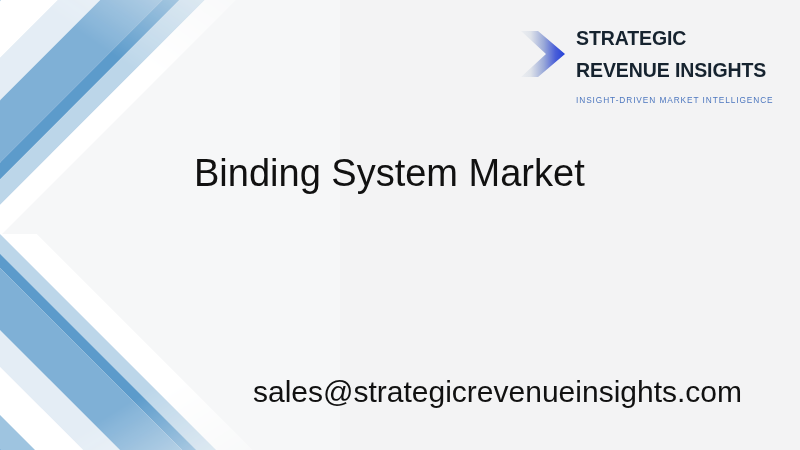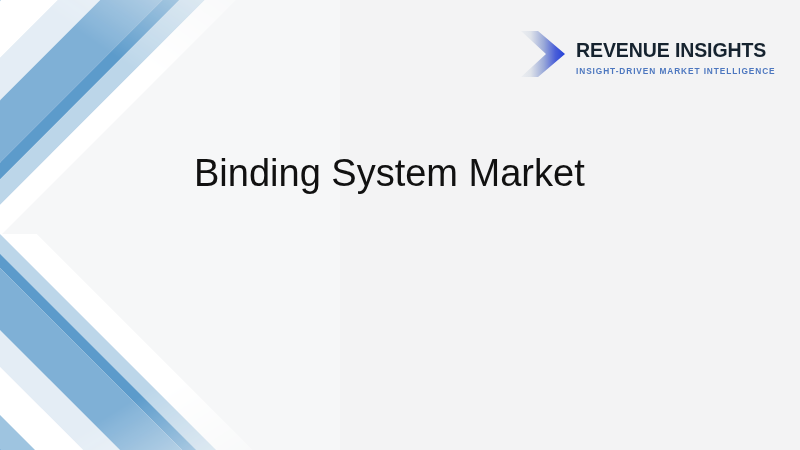--- a/index.html
+++ b/index.html
@@ -62,23 +62,23 @@
     color: #16232f;
     font-size: 19.5px;
     line-height: 19.5px;
     letter-spacing: -0.1px;
     white-space: nowrap;
   }
   .logo-word-2 {
     margin-top: 12px;
   }
   .logo-tagline {
-    margin-top: 6px;
+    margin-top: 16px;
     font-family: "Liberation Sans", sans-serif;
-    font-weight: bold;
+    font-weight: normal;
     color: #4d77bf;
     font-size: 8.3px;
     line-height: 9px;
     letter-spacing: 0.92px;
     white-space: nowrap;
   }
 
   
   .title {
     position: absolute;
@@ -204,21 +204,23 @@
           <stop offset="0%" stop-color="#eceef1"></stop>
           <stop offset="22%" stop-color="#dfe3ea"></stop>
           <stop offset="52%" stop-color="#9aa9d8"></stop>
           <stop offset="78%" stop-color="#4a5fd8"></stop>
           <stop offset="100%" stop-color="#2340d8"></stop>
         </linearGradient>
       </defs>
       <path d="M0,2 L17,2 L44,25 L17,48 L0,48 L25,25 Z" fill="url(#markGrad)"></path>
     </svg>
     <div class="logo-text">
+      <div class="logo-word">STRATEGIC</div>
       <div class="logo-word logo-word-2">REVENUE INSIGHTS</div>
       <div class="logo-tagline">INSIGHT-DRIVEN MARKET INTELLIGENCE</div>
     </div>
   </div>
 
   <div class="title">Binding System Market</div>
 
+  <div class="email">sales@strategicrevenueinsights.com</div>
 
 </div>
 
 </body></html>

